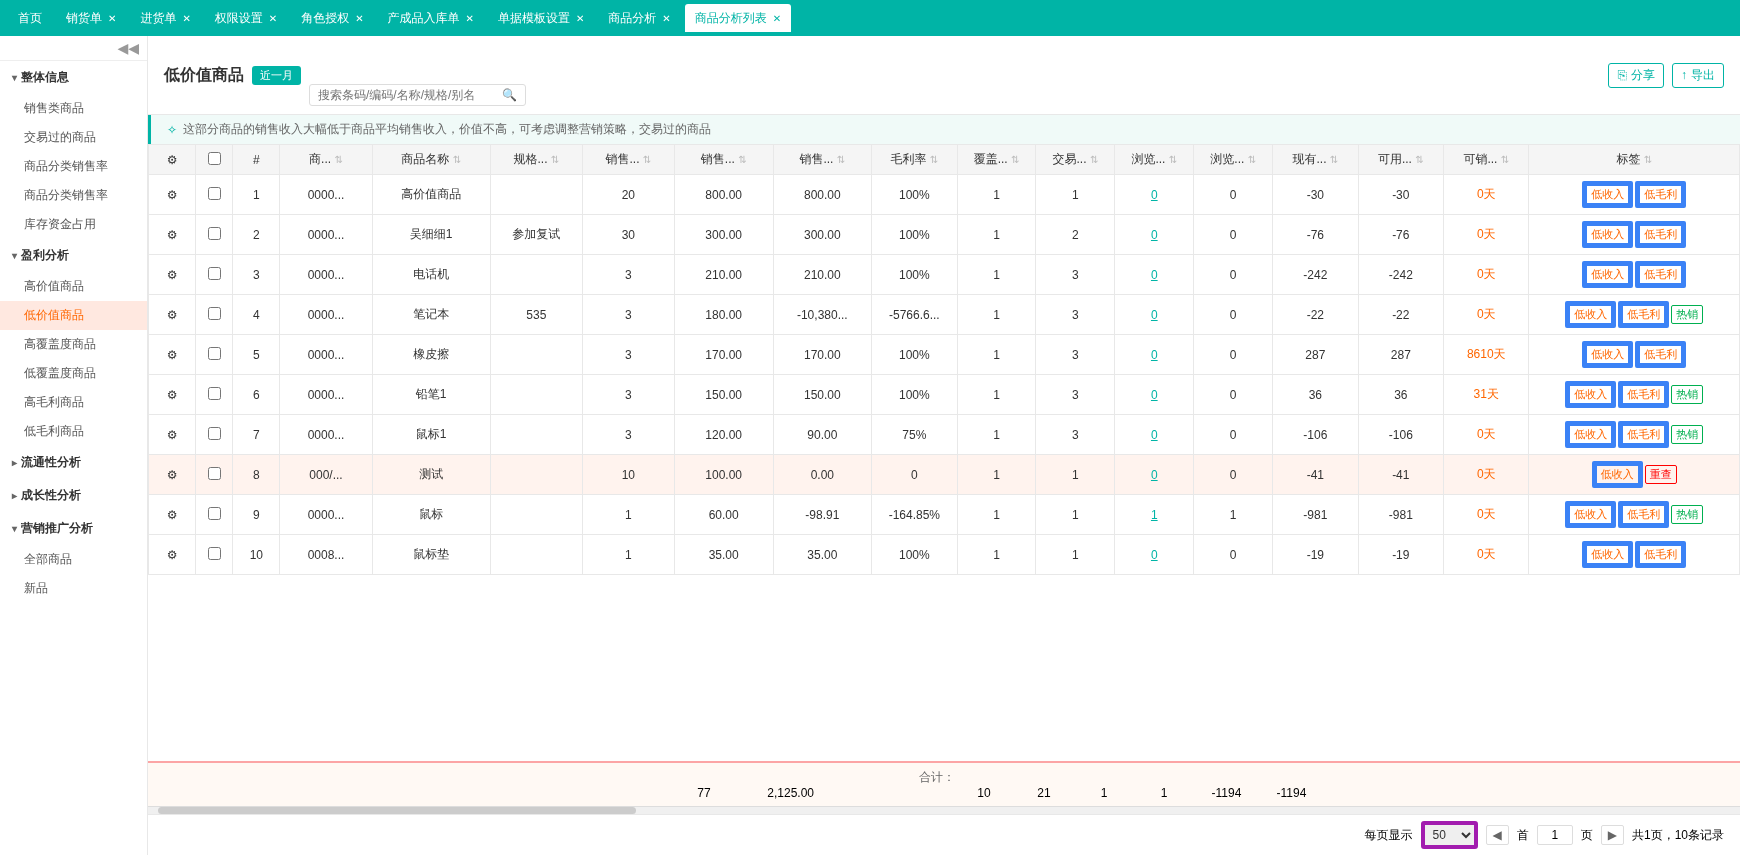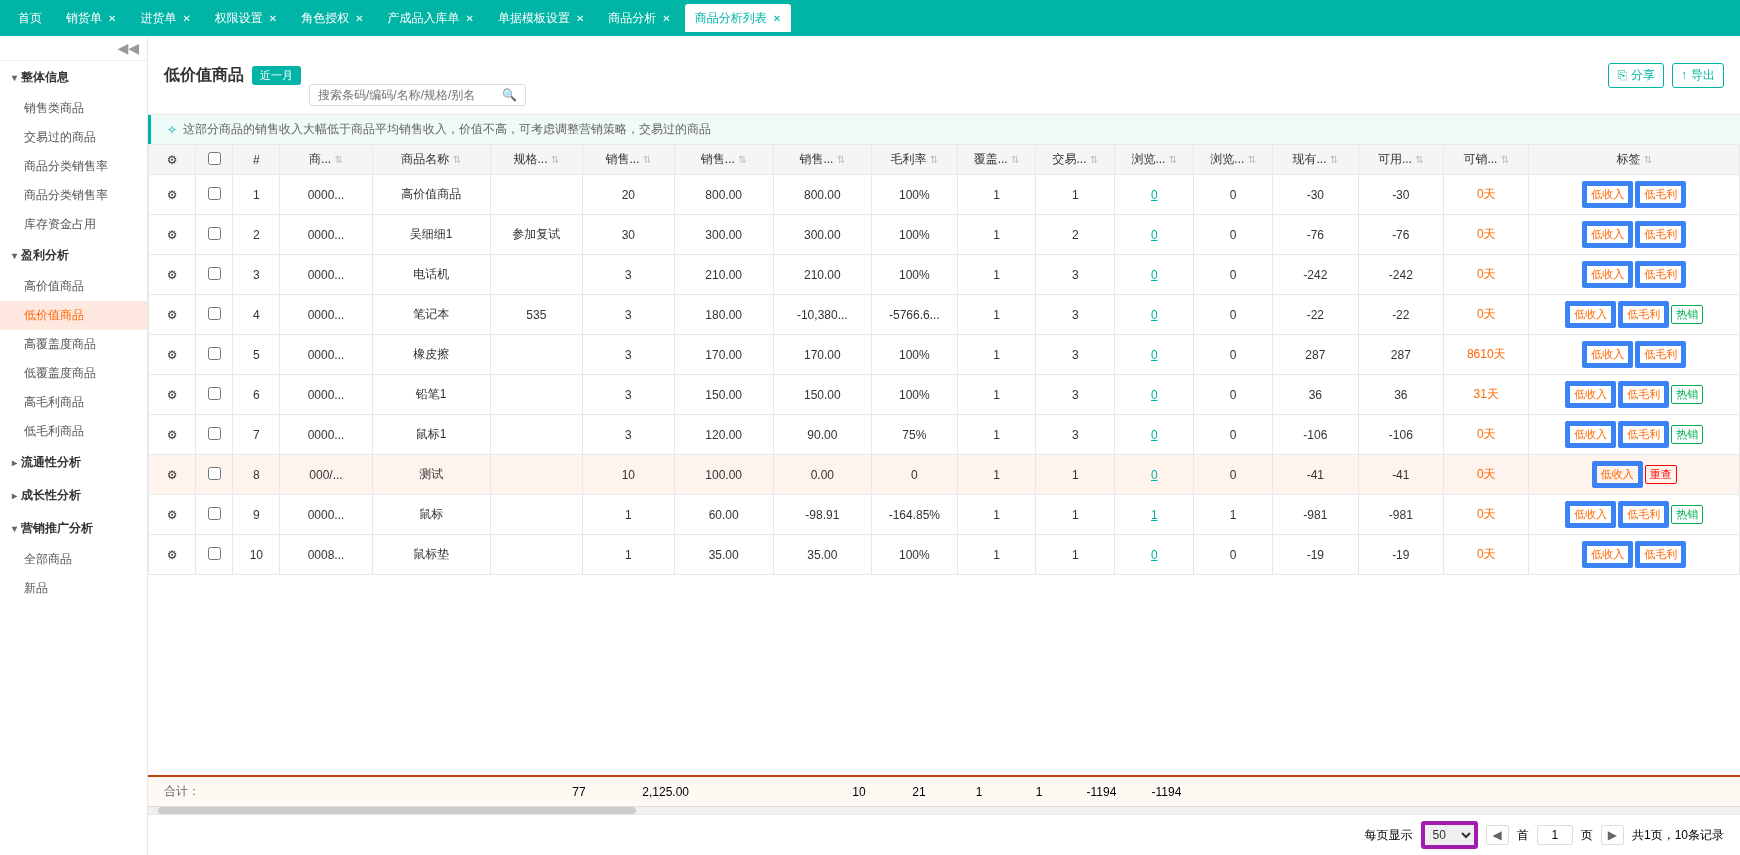--- a/index.html
+++ b/index.html
@@ -169,26 +169,27 @@
       margin: 1px;
     }
     .tag-orange { color: #ff6600; border: 5px solid #3b82f6; }
     .tag-red { color: #f00; border: 1px solid #f00; }
     .tag-green { color: #00b050; border: 1px solid #00b050; }
     .orange-text { color: #ff6600; }
     .link-text { color: #00b4a6; text-decoration: underline; cursor: pointer; }
     
     
     .table-footer {
-      border-top: 2px solid #c2410c;
+      border-top: 2px solid #fca5a5;
       background: #fff9f4;
       padding: 6px 16px;
       display: flex;
       align-items: center;
       gap: 0;
+      flex-direction: column;
     }
     .footer-label { color: #666; min-width: 50px; }
     
     
     .pagination {
       display: flex;
       align-items: center;
       justify-content: flex-end;
       padding: 6px 16px;
       border-top: 1px solid #e8e8e8;

